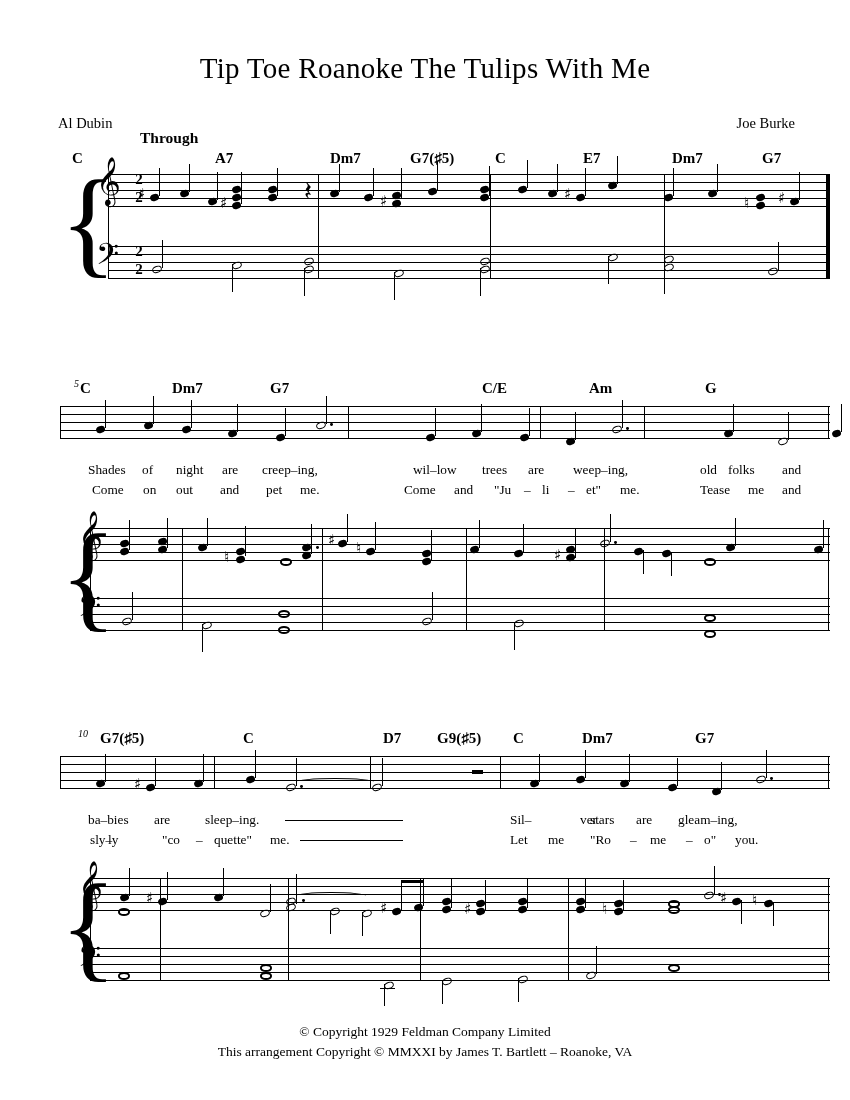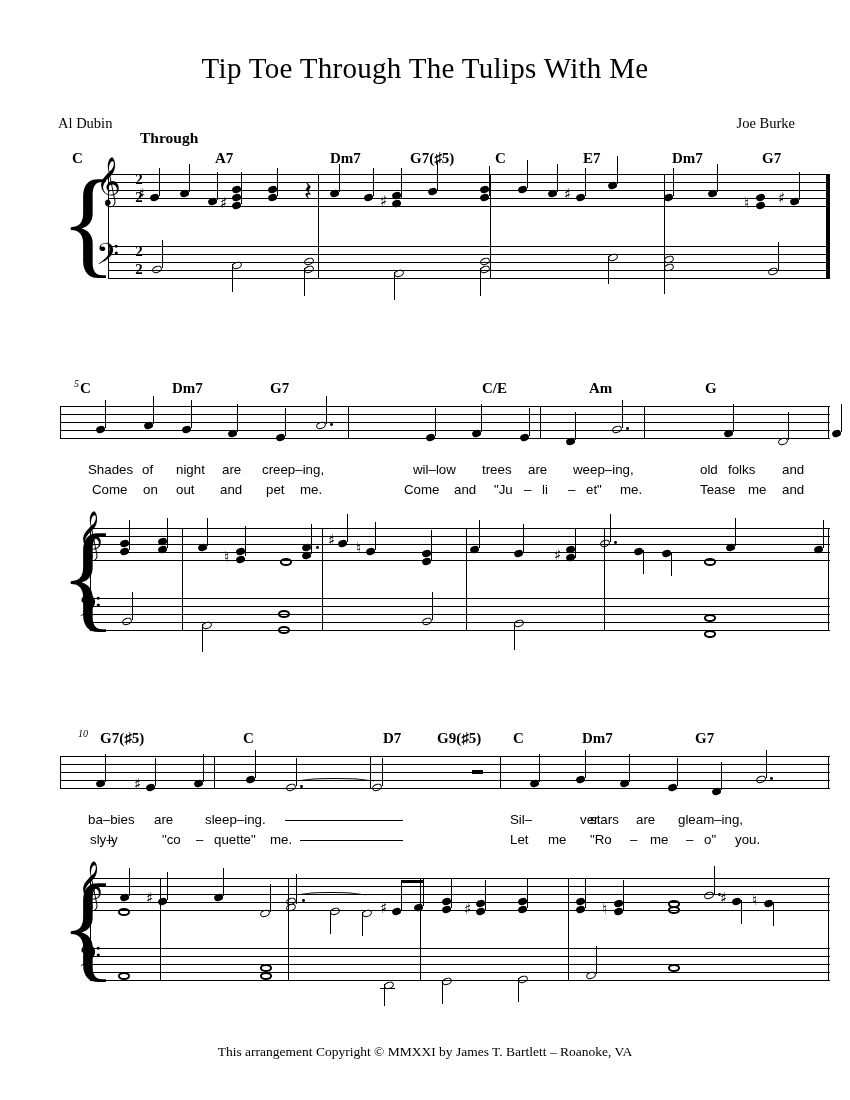--- a/index.html
+++ b/index.html
@@ -220,41 +220,41 @@
   
   .lyrics {
     position: absolute;
     left: 0;
     width: 850px;
     height: 16px;
   }
   .syl {
     position: absolute;
     font-size: 13.3px;
-    font-family: Liberation Sans, sans-serif;
+    font-family: Liberation Serif, serif;
     white-space: nowrap;
   }
 
   
   .footer {
     position: absolute;
     bottom: 38px;
     left: 0;
     width: 850px;
     text-align: center;
     font-size: 13.5px;
     line-height: 1.5;
   }
 </style>
 </head>
 <body>
 
 <div class="page">
 
-  <div class="title">Tip Toe Through The Tulips With Me</div>
+  <div class="title">Tip Toe Roanoke The Tulips With Me</div>
   <div class="composer-left">Al Dubin</div>
   <div class="composer-right">Joe Burke</div>
   <div class="tempo">Through</div>
 
   <div class="system sys1">
 
     <div class="chords">
       <div class="chord" style="left:72px;top:0">C</div>
       <div class="chord" style="left:215px;top:0">A7</div>
       <div class="chord" style="left:330px;top:0">Dm7</div>
@@ -758,16 +758,17 @@
 
     <div class="barline" style="left:90px;top:150px;height:102px"></div>
     <div class="barline" style="left:160px;top:150px;height:102px"></div>
     <div class="barline" style="left:288px;top:150px;height:102px"></div>
     <div class="barline" style="left:420px;top:150px;height:102px"></div>
     <div class="barline" style="left:568px;top:150px;height:102px"></div>
     <div class="barline" style="left:828px;top:150px;height:102px"></div>
   </div>
 
   <div class="footer">
+    <div>© Copyright 1929 Feldman Company Limited</div>
     <div>This arrangement Copyright © MMXXI by James T. Bartlett – Roanoke, VA</div>
   </div>
 
 </div>
 
 </body></html>

